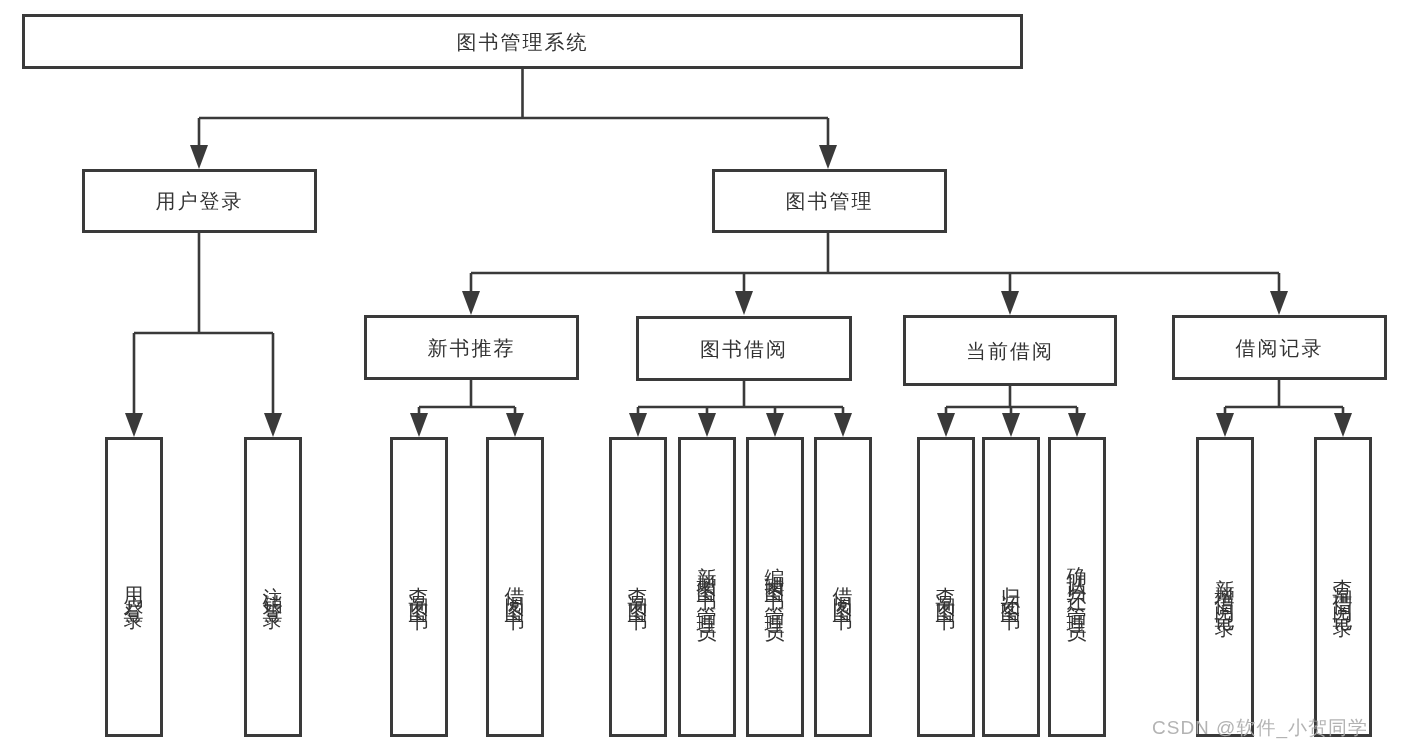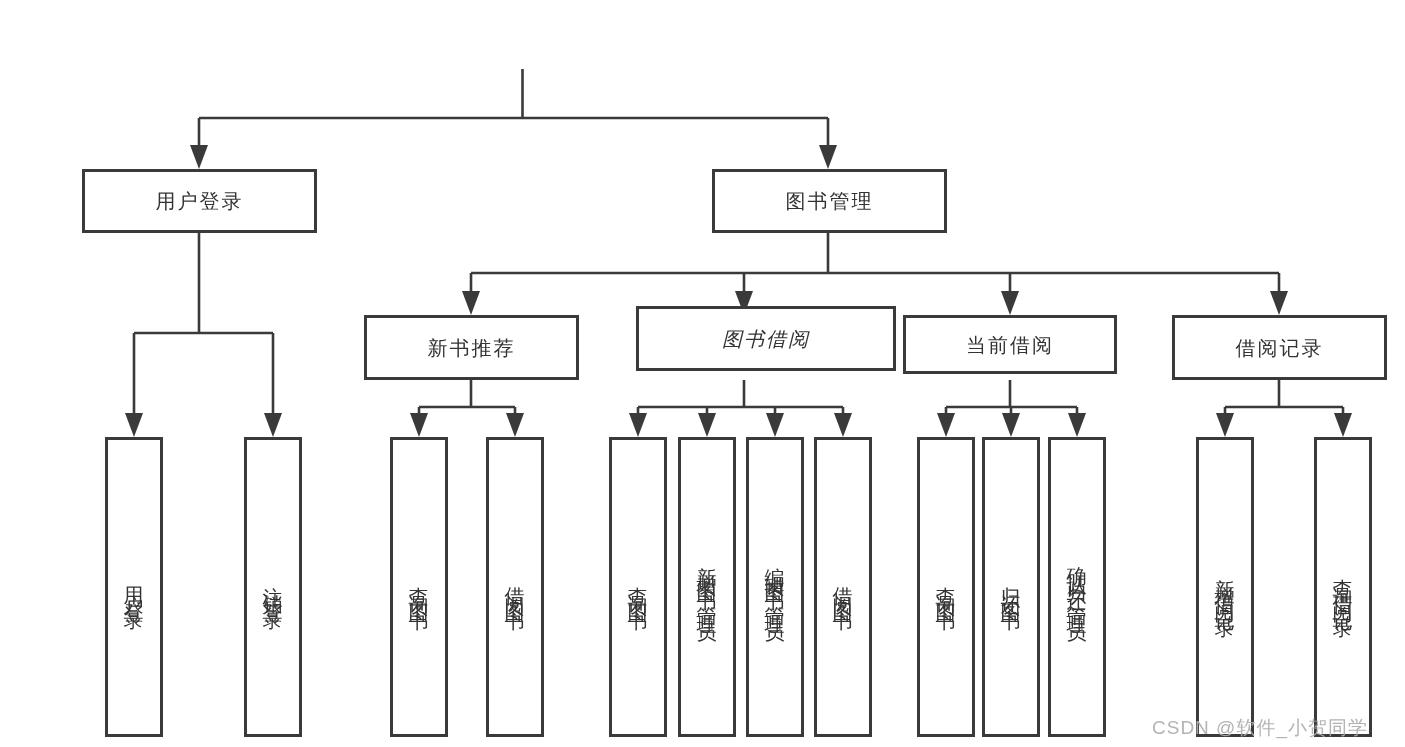--- a/index.html
+++ b/index.html
@@ -58,35 +58,38 @@
     <polygon class="ah" points="698,413 716,413 707,437"></polygon>
     <polygon class="ah" points="766,413 784,413 775,437"></polygon>
     <polygon class="ah" points="834,413 852,413 843,437"></polygon>
     <polygon class="ah" points="937,413 955,413 946,437"></polygon>
     <polygon class="ah" points="1002,413 1020,413 1011,437"></polygon>
     <polygon class="ah" points="1068,413 1086,413 1077,437"></polygon>
     <polygon class="ah" points="1216,413 1234,413 1225,437"></polygon>
     <polygon class="ah" points="1334,413 1352,413 1343,437"></polygon>
   </svg>
 
+  <div class="hbox" style="left:22px; top:14px; width:1001px; height:55px;">
+    <span>图书管理系统</span>
+  </div>
 
   <div class="hbox" style="left:82px; top:169px; width:235px; height:64px;">
     <span>用户登录</span>
   </div>
   <div class="hbox" style="left:364px; top:315px; width:215px; height:65px;">
     <span>新书推荐</span>
   </div>
 
   <div class="hbox" style="left:712px; top:169px; width:235px; height:64px;">
     <span>图书管理</span>
   </div>
-  <div class="hbox" style="left:636px; top:306px; width:260px; height:65px;font-style:italic;">
+  <div class="hbox" style="left:636px; top:316px; width:216px; height:65px;">
     <span>图书借阅</span>
   </div>
-  <div class="hbox" style="left:903px; top:315px; width:214px; height:59px;font-family:Liberation Serif, serif;">
+  <div class="hbox" style="left:903px; top:315px; width:214px; height:71px;font-family:Liberation Serif, serif;">
     <span>当前借阅</span>
   </div>
   <div class="hbox" style="left:1172px; top:315px; width:215px; height:65px;">
     <span>借阅记录</span>
   </div>
 
   <div class="vbox" style="left:105px;">
     <span>用户登录</span>
   </div>
   <div class="vbox" style="left:244px;">

